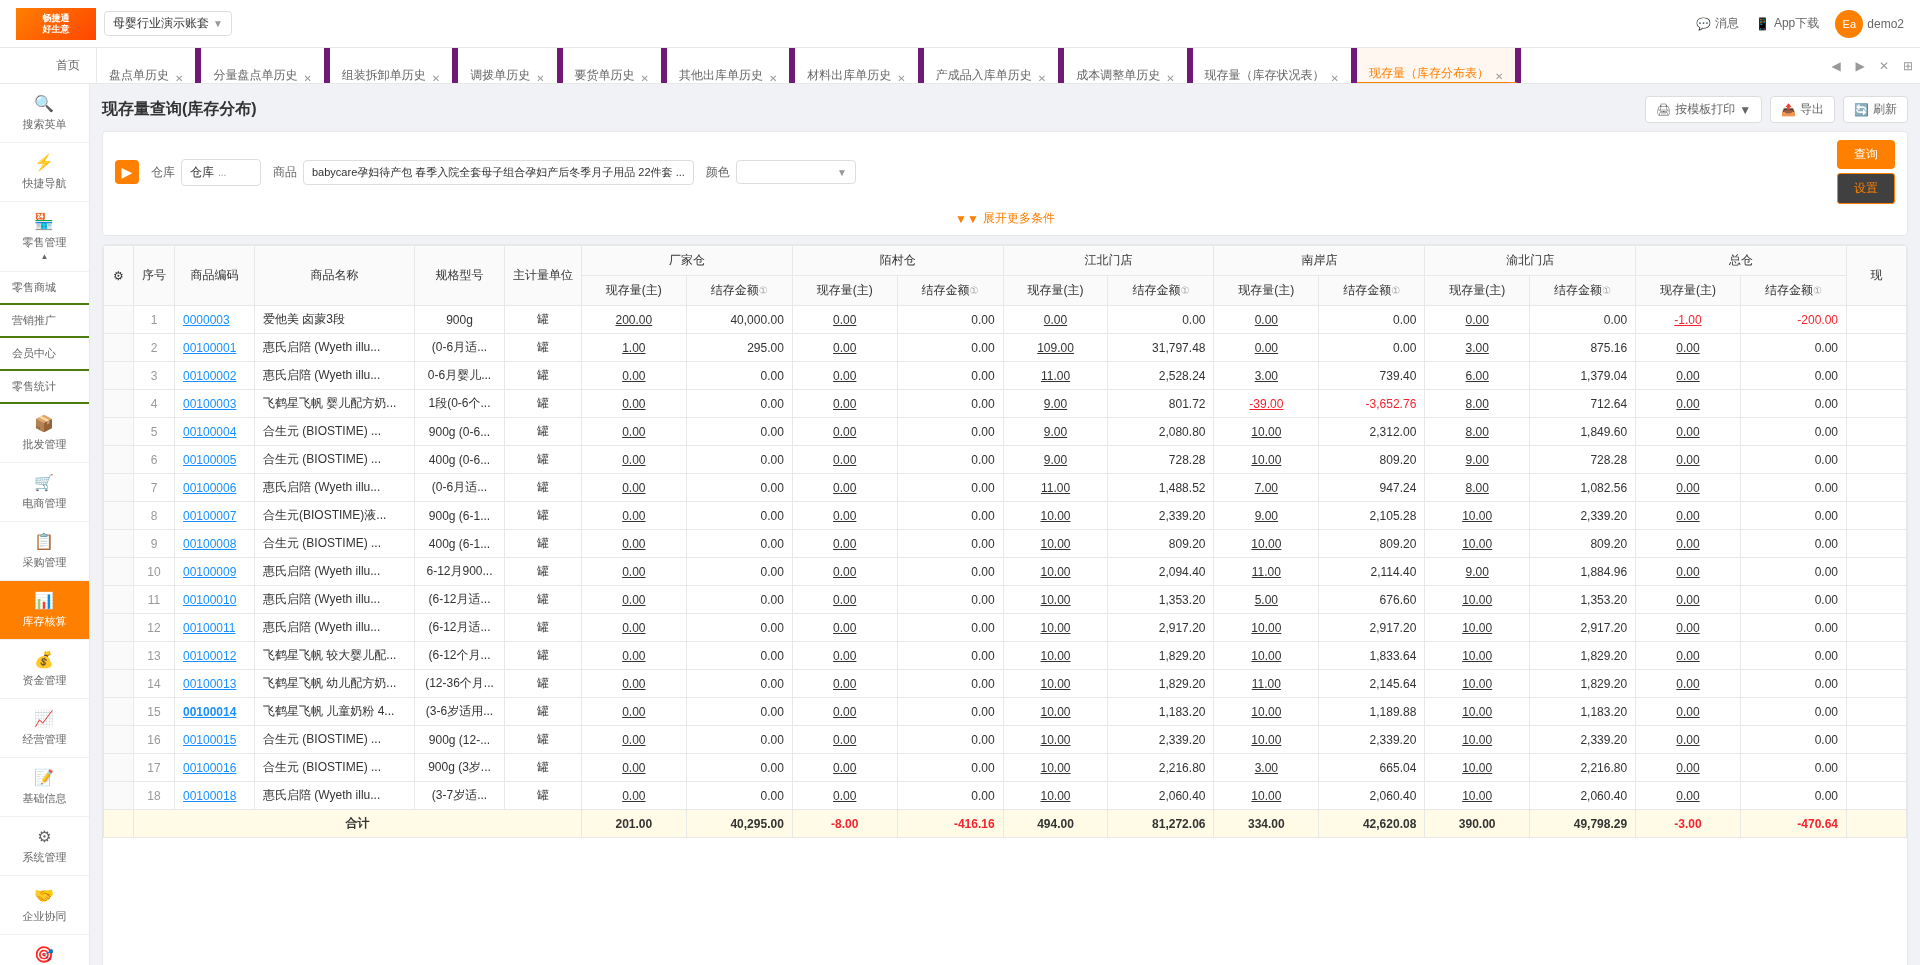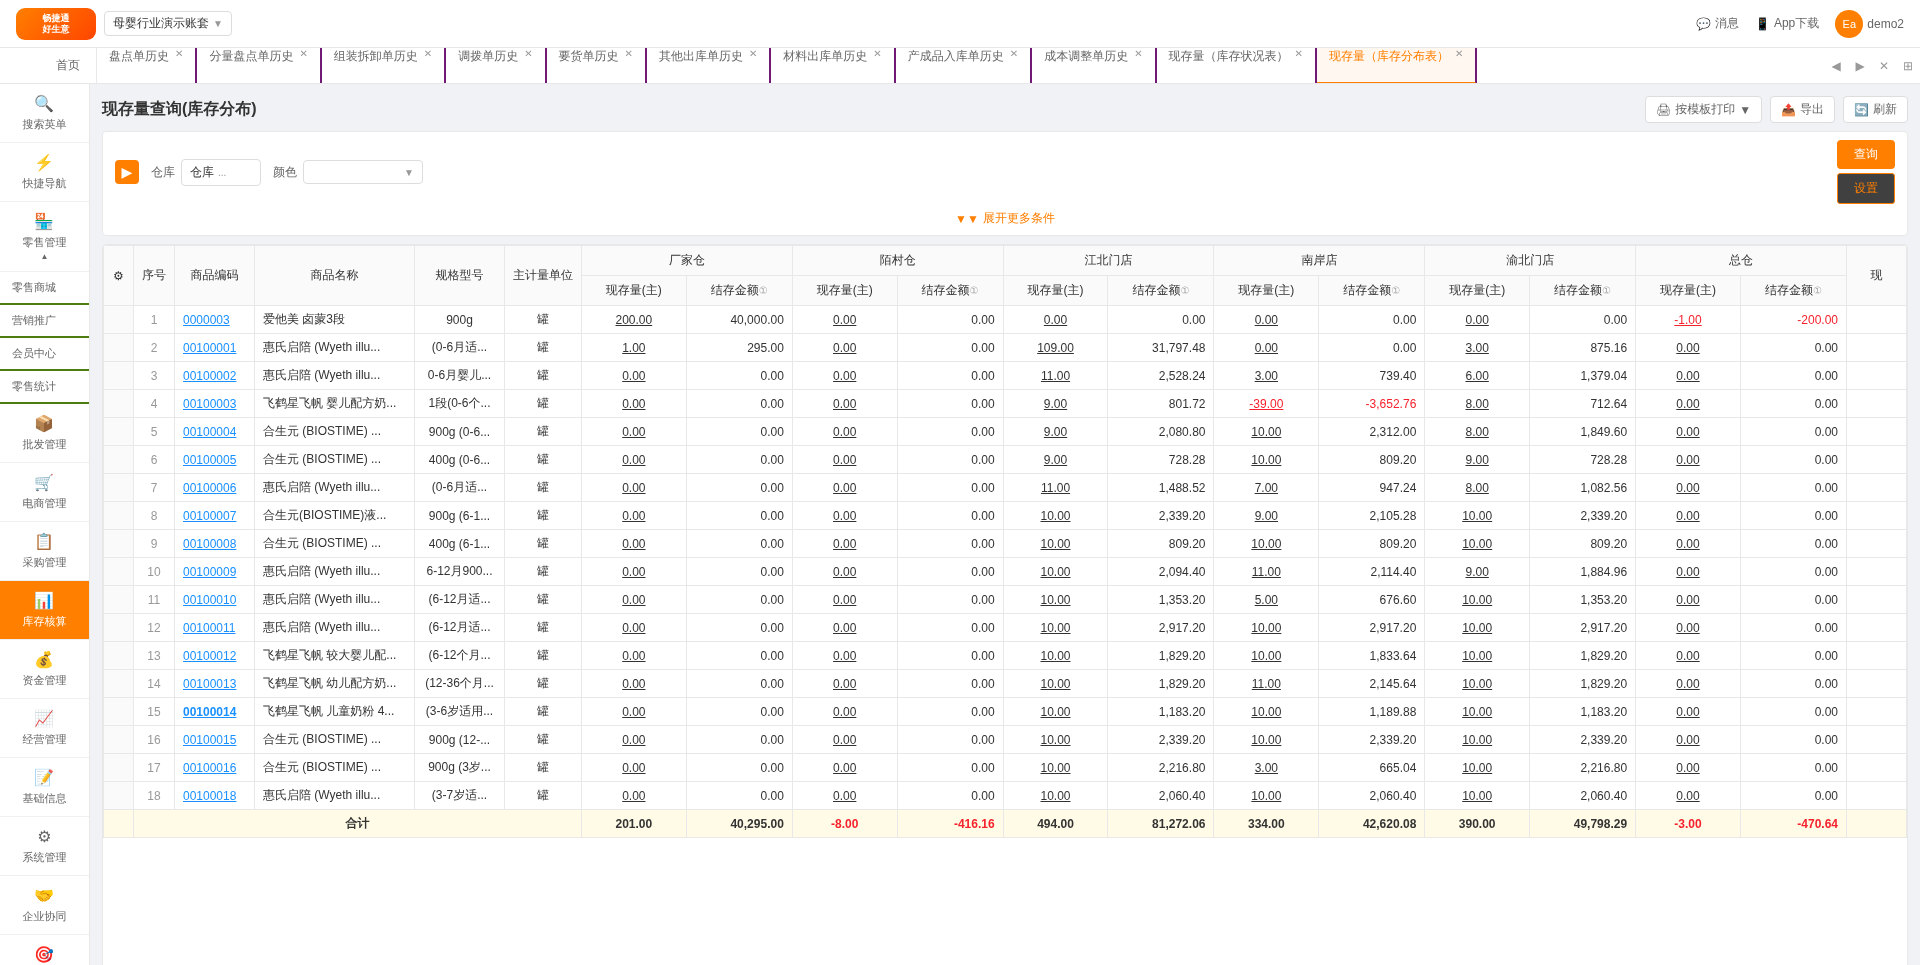--- a/index.html
+++ b/index.html
@@ -20,21 +20,21 @@
     }
     .logo-area {
       display: flex;
       align-items: center;
       gap: 8px;
     }
     .logo-img {
       width: 80px;
       height: 32px;
       background: linear-gradient(135deg, #ff7f00, #ff4500);
-      border-radius: 9px;
+      border-radius: 0;
       display: flex;
       align-items: center;
       justify-content: center;
       color: white;
       font-size: 10px;
       font-weight: bold;
     }
     .top-actions {
       display: flex;
       align-items: center;
@@ -89,24 +89,24 @@
     }
     .tabs-container {
       display: flex;
       align-items: center;
       flex: 1;
       overflow: hidden;
       height: 36px;
     }
     .tab-item {
       display: flex;
-      align-items: flex-start;
+      align-items: flex-end;
       padding: 0 12px;
       height: 36px;
-      border-right: 2px solid #701a75;
+      border-right: 6px solid #701a75;
       cursor: pointer;
       white-space: nowrap;
       font-size: 12px;
       color: #666;
       gap: 6px;
       flex-shrink: 0;
     }
     .tab-item.active {
       background: #fff7f0;
       color: #ff7f00;
@@ -543,20 +543,26 @@
   </div>
 
   <div class="search-area">
     <div class="search-row">
       <div class="orange-expand-btn">▶</div>
       <div class="search-field">
         <span class="search-label">仓库</span>
         <div class="breadcrumb-select">
           <span>仓库</span>
           <span class="dropdown-arrow">...</span>
+        </div>
+      </div>
+      <div class="search-field">
+        <span class="search-label">商品</span>
+        <div style="border:1px solid #ddd;border-radius:4px;padding:4px 8px;background:#fff;min-width:360px;display:flex;align-items:center;gap:4px;">
+          <span style="color:#333;font-size:11px;">babycare孕妇待产包 春季入院全套母子组合孕妇产后冬季月子用品 22件套 ...</span>
         </div>
       </div>
       <div class="search-field">
         <span class="search-label">颜色</span>
         <div class="color-select">
           <span>&nbsp;&nbsp;&nbsp;&nbsp;&nbsp;&nbsp;&nbsp;&nbsp;</span>
           <span class="dropdown-arrow">▼</span>
         </div>
       </div>
       <div class="search-actions">

